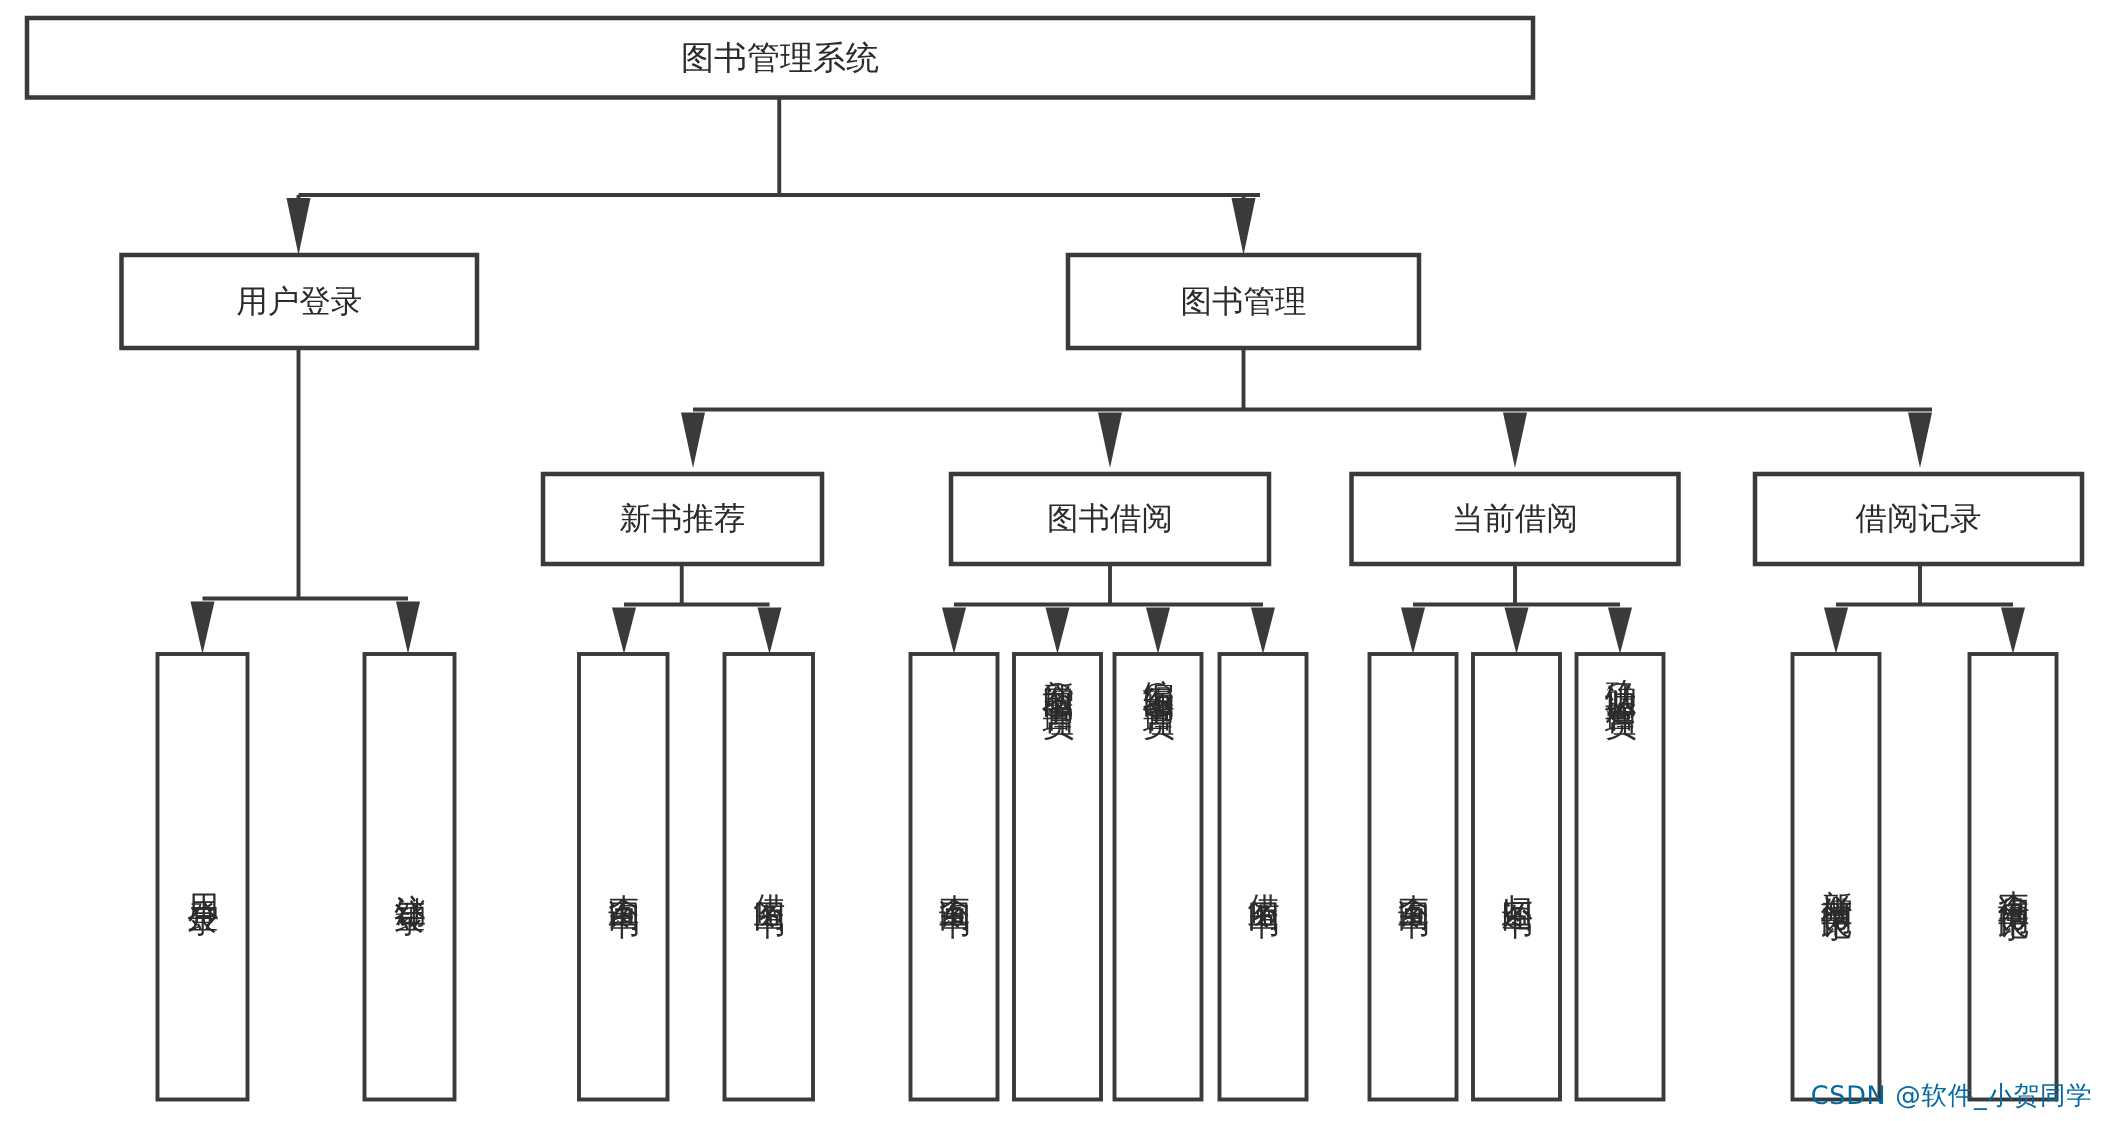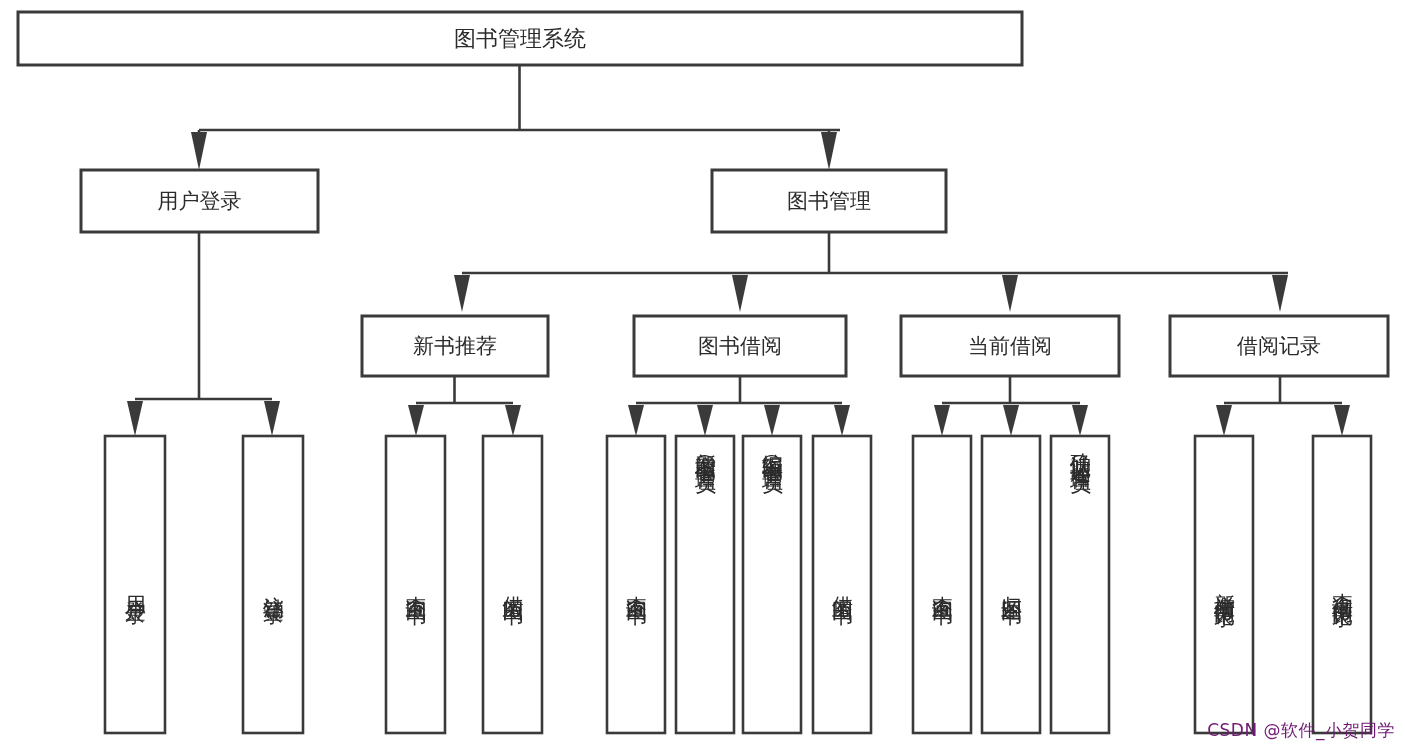--- a/index.html
+++ b/index.html
@@ -73,21 +73,21 @@
     color: #2b2b2b;
     line-height: 1;
     white-space: nowrap;
   }
   .watermark {
     position: absolute;
     right: 10px;
     bottom: 4px;
     font-family: "DejaVu Sans", "Liberation Sans", sans-serif;
     font-size: 17px;
-    color: #701a75;
+    color: #0369a1;
     letter-spacing: 0.5px;
     user-select: none;
   }
 </style>
 </head>
 <body>
 
 <div id="diagram-root">
 
   <svg id="flow-svg" viewBox="0 0 1405 747">

